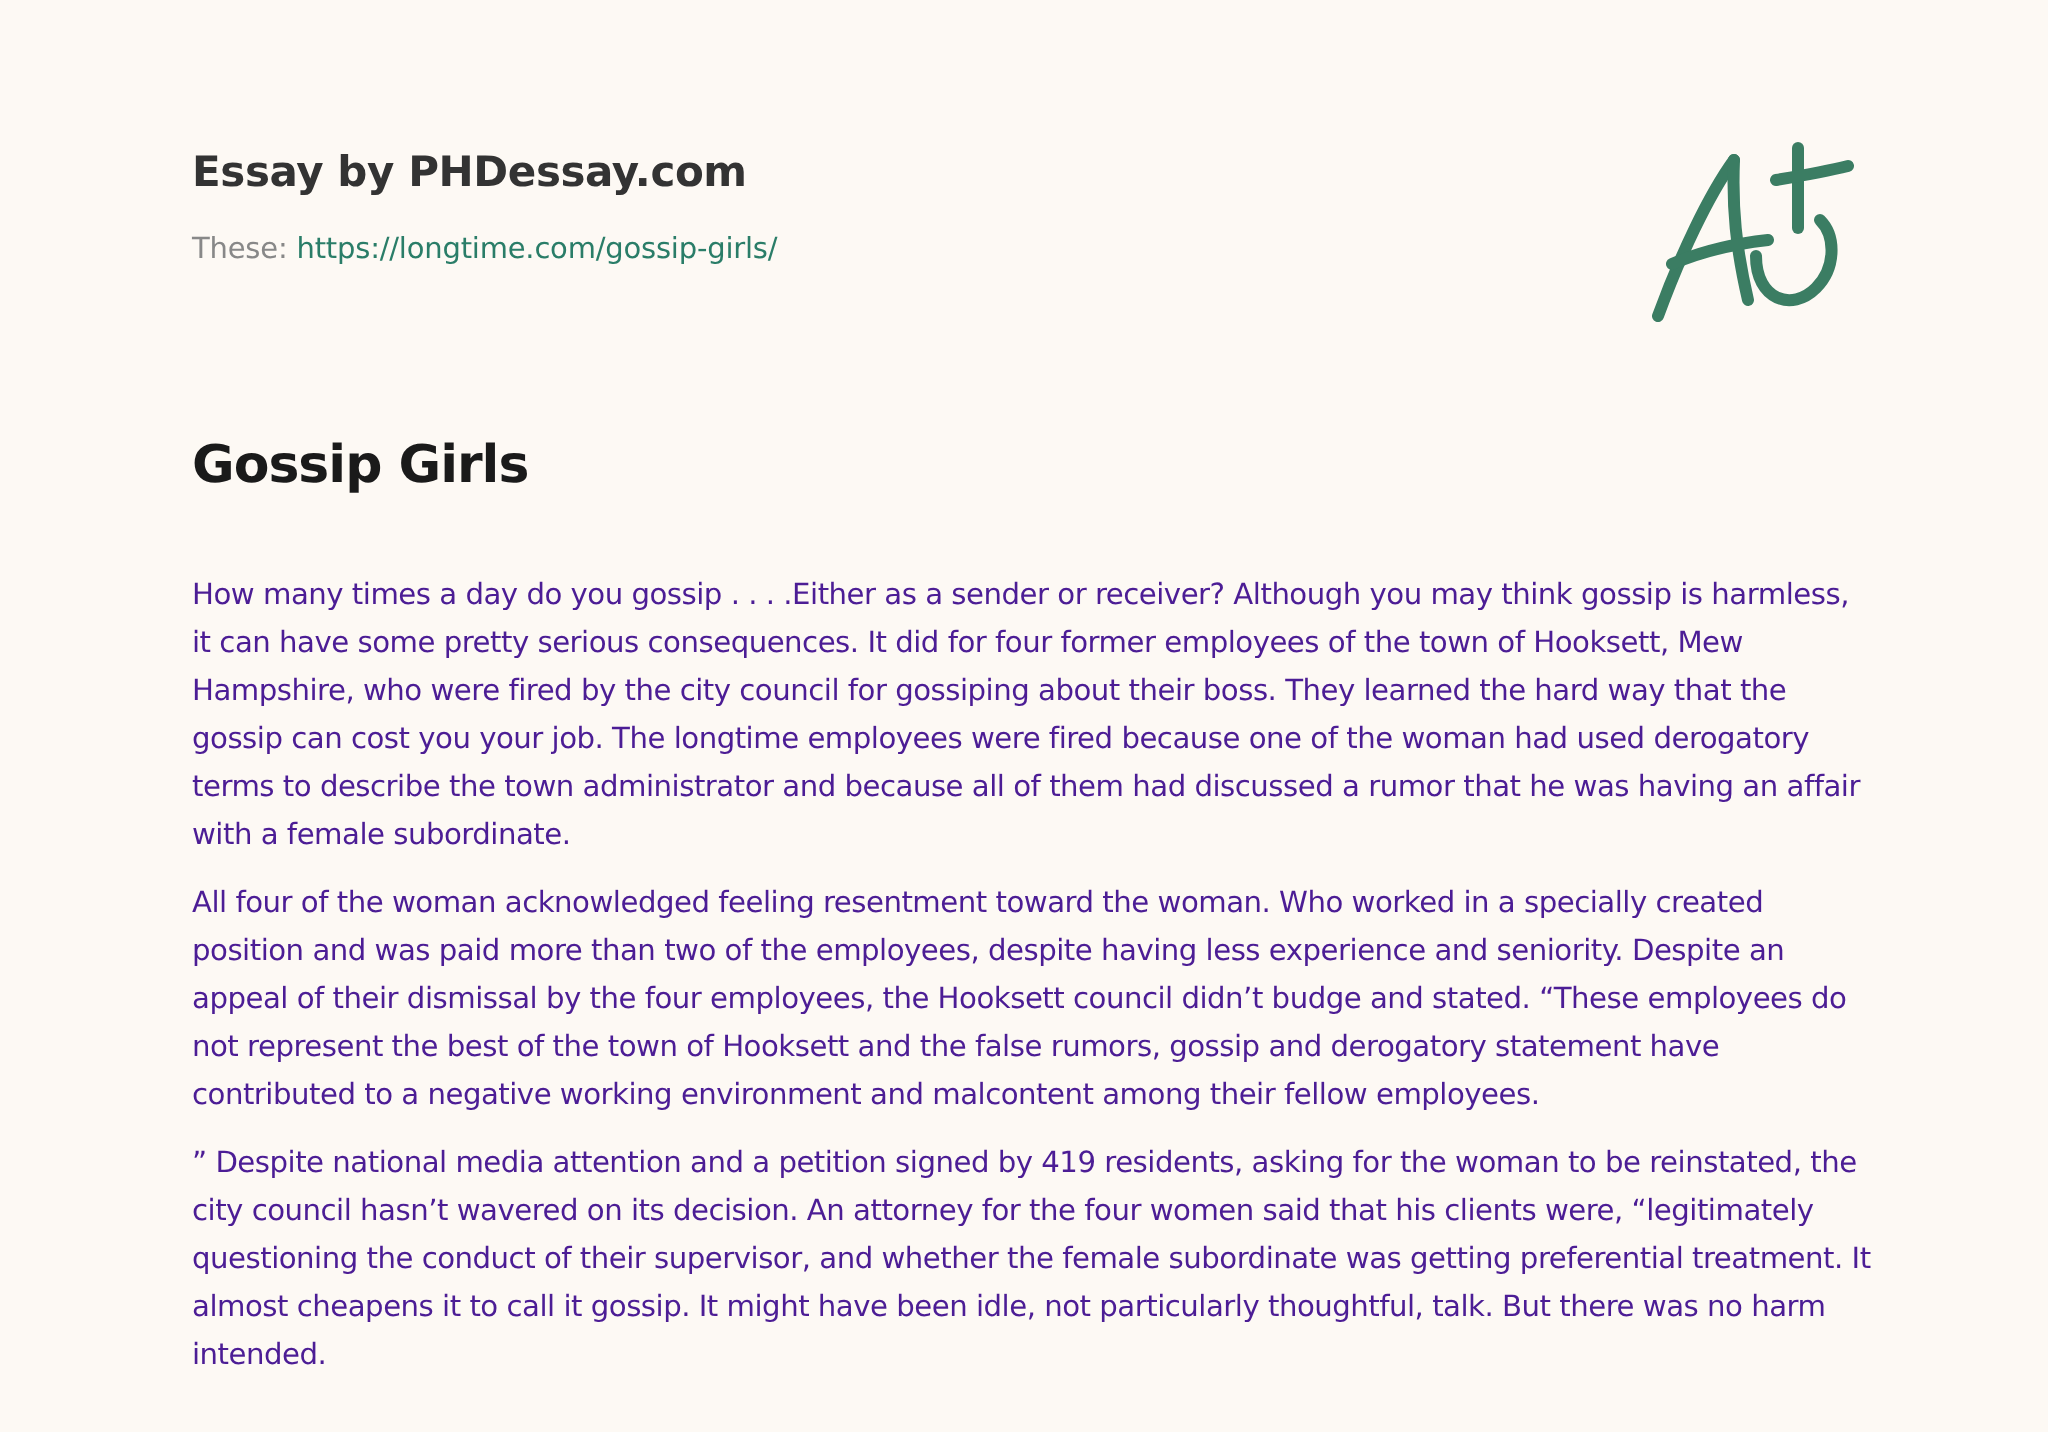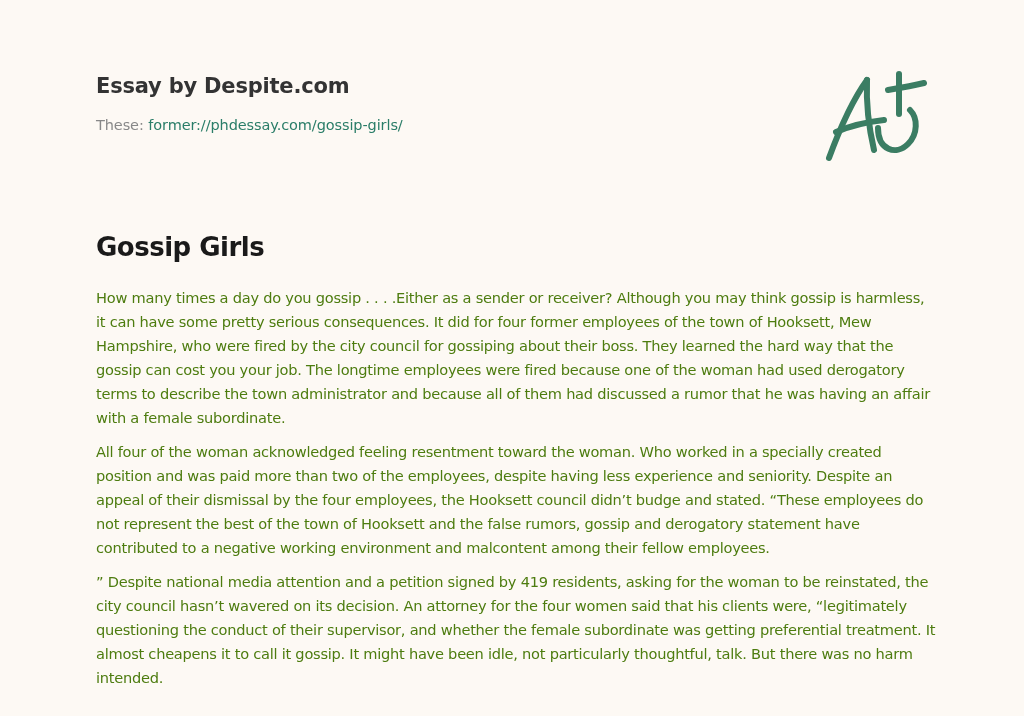--- a/index.html
+++ b/index.html
@@ -42,51 +42,51 @@
     .logo {
       position: absolute;
       left: 822px;
       top: 66px;
       width: 110px;
       height: 100px;
     }
     .article-title {
       position: absolute;
       left: 96px;
-      top: 232px;
+      top: 218px;
       margin: 0;
       font-family: "DejaVu Sans", sans-serif;
       font-weight: bold;
       font-size: 26px;
       color: #1a1a1a;
       letter-spacing: -0.5px;
     }
     .content {
       position: absolute;
       left: 96px;
       top: 286px;
       width: 840px;
     }
     .content p {
       margin: 0 0 10px 0;
       font-size: 14.6px;
       line-height: 24px;
-      color: #4d7c0f;
+      color: #4c1d95;
       letter-spacing: -0.25px;
       word-spacing: 0px;
     }
   </style>
 </head>
 <body>
 
 <div class="header">
-  <h2 class="site-title">Essay by Despite.com</h2>
+  <h2 class="site-title">Essay by PHDessay.com</h2>
   <div class="source">
     <span>These:</span>
-    <a href="#">former://phdessay.com/gossip-girls/</a>
+    <a href="#">https://longtime.com/gossip-girls/</a>
   </div>
 </div>
 
 <div class="logo">
   <svg width="110" height="100" viewBox="0 0 110 100" xmlns="http://www.w3.org/2000/svg">
     <g fill="none" stroke="#3b7d63" stroke-width="6" stroke-linecap="round" stroke-linejoin="round">
 
       <path d="M7 92 C 18 62, 32 32, 45 14"></path>
 
       <path d="M45 14 C 44 38, 46 58, 52 84"></path>

